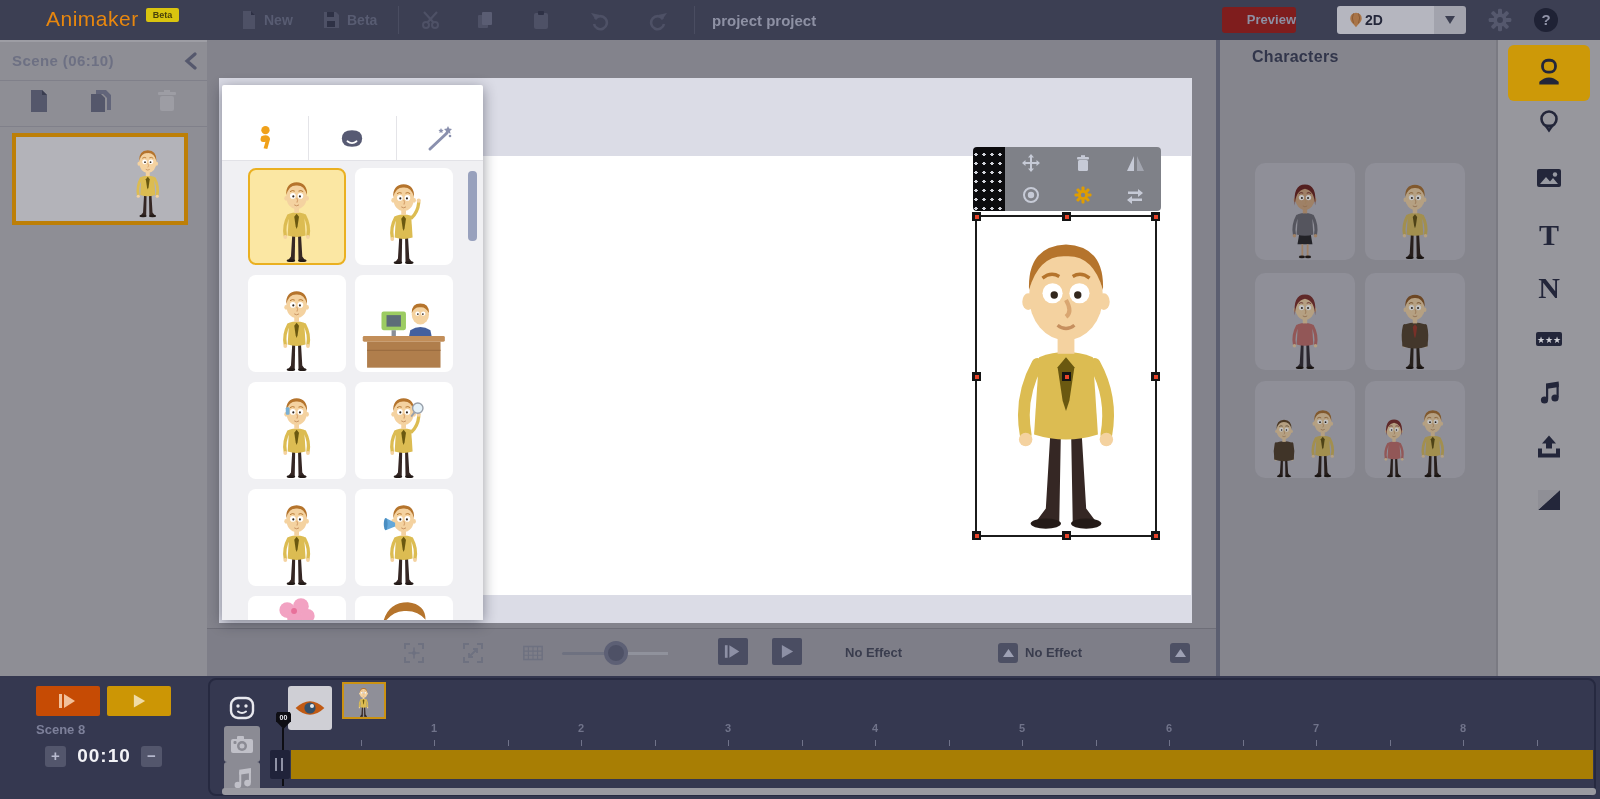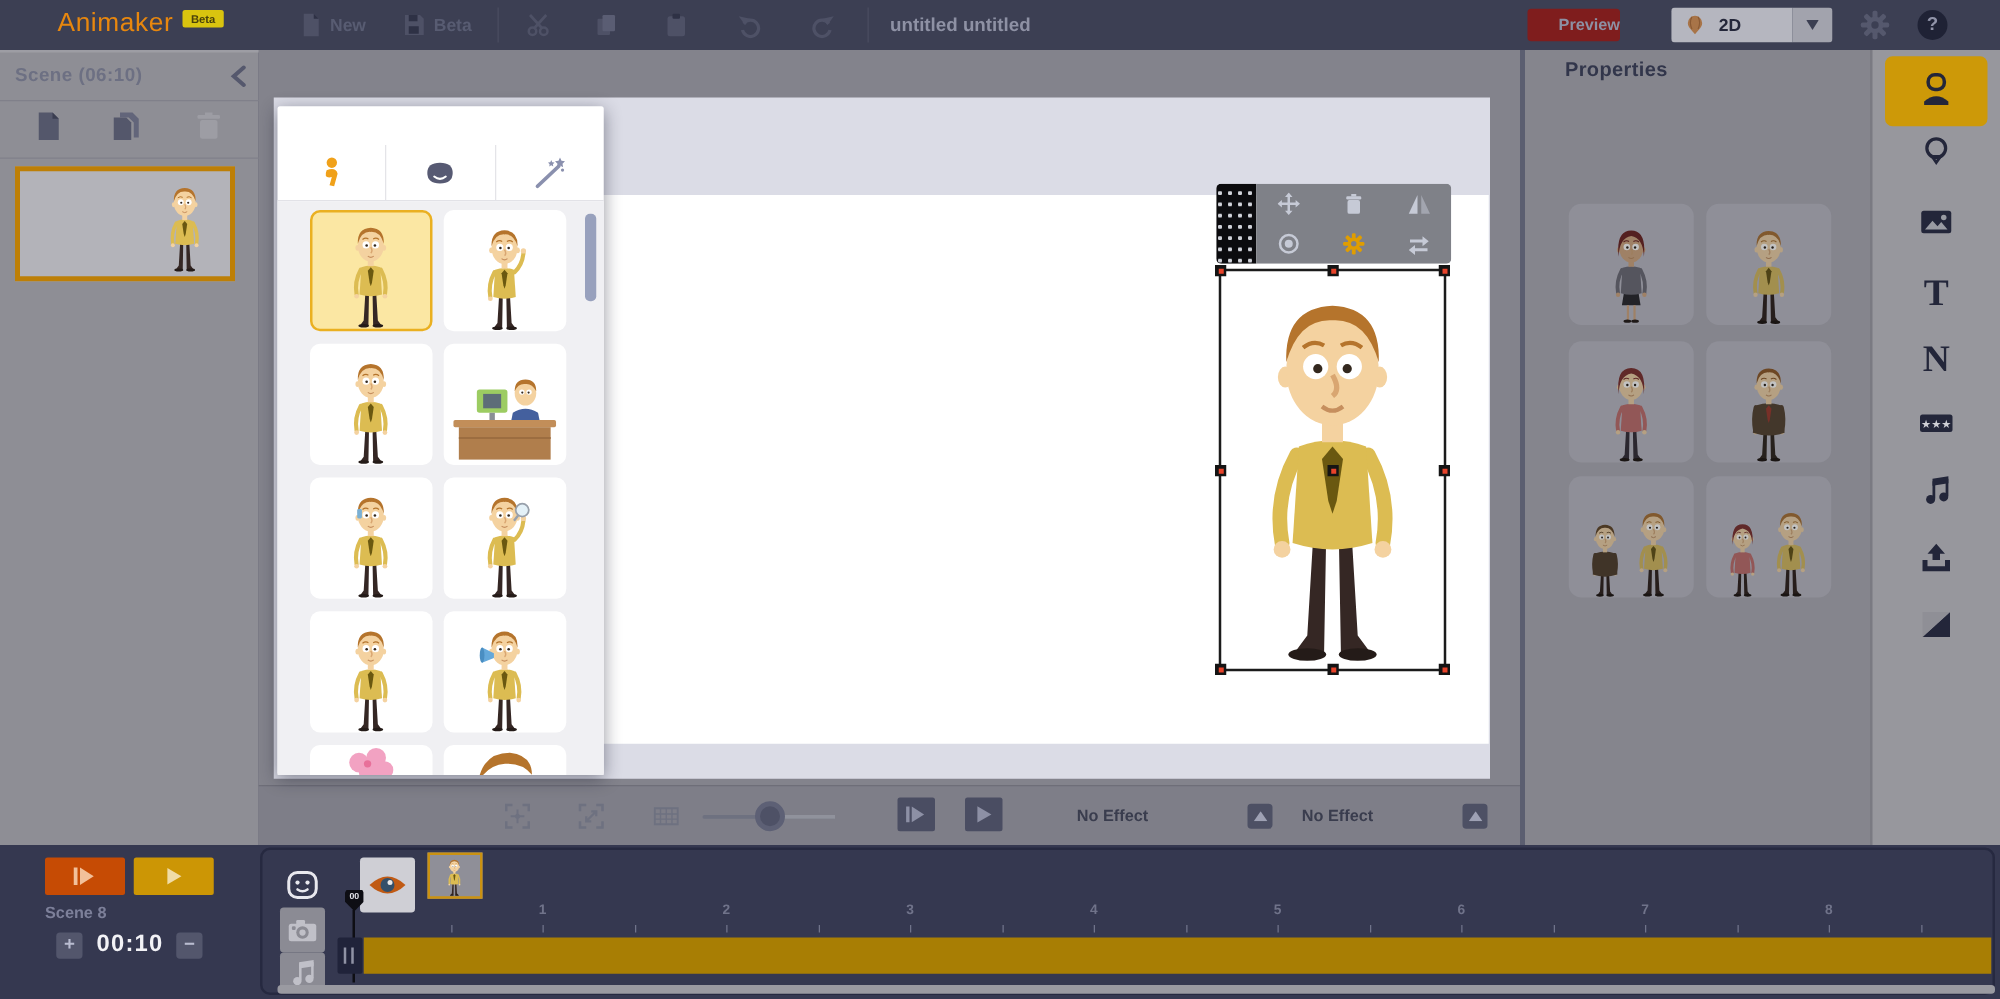--- a/index.html
+++ b/index.html
@@ -11,21 +11,21 @@
   .brand{position:absolute;left:46px;top:7px;display:flex;gap:7px;align-items:flex-start;}
   .logo{font-weight:normal;font-size:21px;color:#e8870e;letter-spacing:.5px;line-height:24px;}
   .beta{background:#d9c40f;color:#4a420a;font-size:9px;font-weight:bold;padding:2px 7px;border-radius:2px;margin-top:1px;}
   .tb-ic{position:absolute;top:9px;width:22px;height:22px;}
   .tb-label{position:absolute;top:12px;font-weight:bold;font-size:14px;color:#585c72;}
   .tb-div{position:absolute;top:6px;width:1px;height:28px;background:#4a4d61;}
   .tb-title{position:absolute;left:712px;top:12px;font-weight:bold;font-size:15px;color:#8e91a4;}
   .preview-btn{position:absolute;left:1222px;top:7px;width:74px;height:26px;background:#7f1d1d;border-radius:3px;
                color:#8d90a3;font-weight:bold;font-size:13px;text-align:right;line-height:26px;}
   .mode-dd{position:absolute;left:1337px;top:6px;height:28px;display:flex;border-radius:3px;overflow:hidden;}
-  .mode-main{width:87px;background:#b5b6bf;display:flex;align-items:center;gap:10px;padding-left:10px;}
+  .mode-main{width:87px;background:#b5b6bf;display:flex;align-items:center;padding-left:10px;}
   .mode-label{font-weight:bold;font-size:14px;color:#24273a;}
   .mode-arrow{width:32px;background:#a2a3ad;display:flex;align-items:center;justify-content:center;}
   .help-btn{position:absolute;left:1534px;top:8px;width:24px;height:24px;border-radius:50%;background:#1f2235;
             color:#9093a8;font-weight:bold;font-size:15px;text-align:center;line-height:24px;}
 
   
   .left-panel{position:absolute;left:0;top:40px;width:207px;height:636px;background:#8e8e95;border-top:2px solid #9d9da4;}
   .lp-head{position:absolute;left:12px;top:10px;font-weight:bold;font-size:15px;color:#6d7083;letter-spacing:.4px;}
   .lp-chevron{position:absolute;left:184px;top:10px;}
   .lp-divider{position:absolute;left:0;width:207px;height:1px;background:#80808a;}
@@ -50,21 +50,21 @@
   .handle::after{content:"";position:absolute;left:2.5px;top:2.5px;width:4px;height:4px;background:#e8432a;}
 
   .canvas-toolbar{position:absolute;left:0;top:588px;width:1013px;height:48px;background:#7e7e88;border-top:1px solid #6e6e78;}
   .ct-ic{position:absolute;top:13px;width:22px;height:22px;}
   .slider-track{position:absolute;left:355px;top:23px;width:106px;height:3px;background:#6e7180;border-radius:2px;}
   .slider-track .half{position:absolute;left:50px;top:0;width:56px;height:3px;background:#90929c;}
   .slider-knob{position:absolute;left:397px;top:12px;width:24px;height:24px;border-radius:50%;background:#4e5166;
                border:4px solid #5d6075;box-sizing:border-box;}
   .ct-play{position:absolute;top:9px;width:30px;height:27px;background:#4a4d62;border-radius:2px;
            display:flex;align-items:center;justify-content:center;}
-  .fx-label{position:absolute;top:16px;width:90px;text-align:center;font-weight:bold;font-size:13px;color:#3a3d4e;}
+  .fx-label{position:absolute;top:16px;width:90px;font-weight:bold;font-size:13px;color:#3a3d4e;}
   .fx-btn{position:absolute;top:14px;width:20px;height:20px;background:#4d5064;border-radius:3px;
           display:flex;align-items:center;justify-content:center;}
 
   
   .properties{position:absolute;left:222px;top:85px;width:261px;height:535px;background:#fff;border-radius:2px;
               box-shadow:0 3px 14px rgba(20,22,40,.45);}
   .p-head{position:absolute;left:0;top:0;width:261px;height:30px;border-bottom:1px solid #e3e3e8;}
   .p-title{position:absolute;left:12px;top:7px;font-weight:bold;font-size:14px;color:#8b93a9;letter-spacing:.3px;}
   .p-close{position:absolute;right:8px;top:6px;}
   .p-tabs{position:absolute;left:0;top:31px;width:261px;height:44px;display:flex;border-bottom:1px solid #e2e2e7;}
@@ -161,21 +161,21 @@
         <path d="M7,10 A6.5,6.5 0 1 1 6,15" fill="none" stroke="#4e5166" stroke-width="2.6"></path>
         <path d="M3,4 L8,11 L12,6 Z" fill="#4e5166"></path>
       </svg>
     <svg class="tb-ic" style="left:648px" viewBox="0 0 22 22">
         <g transform="translate(22,0) scale(-1,1)">
           <path d="M7,10 A6.5,6.5 0 1 1 6,15" fill="none" stroke="#4e5166" stroke-width="2.6"></path>
           <path d="M3,4 L8,11 L12,6 Z" fill="#4e5166"></path>
         </g>
       </svg>
     <div class="tb-div" style="left:694px"></div>
-    <span class="tb-title">untitled untitled</span>
+    <span class="tb-title">project project</span>
     <div class="preview-btn">Preview</div>
     <div class="mode-dd">
       <div class="mode-main">
         <svg width="18" height="22" viewBox="0 0 22 22">
             <path d="M11,2 a7,7 0 0 1 7,7 c0,4 -3,6 -7,11 c-4,-5 -7,-7 -7,-11 a7,7 0 0 1 7,-7 Z" fill="#a87448"></path>
             <path d="M8,3 q-3,5 0,12 M14,3 q3,5 0,12" stroke="#8a5a34" stroke-width="1.2" fill="none"></path>
           </svg>
         <span class="mode-label">2D</span>
       </div>
       <div class="mode-arrow">
@@ -636,21 +636,21 @@
               <path d="M28,30 Q32,6 54,6 Q72,8 72,24 Q64,14 50,15 Q36,16 28,30 Z" fill="#b5742c"></path>
             </svg>
           </div>
         </div>
       <div class="p-scroll"></div>
     </div>
   </div>
 
   <div class="right-div"></div>
   <div class="right-panel">
-    <span class="rp-title">Properties</span>
+    <span class="rp-title">Characters</span>
     <div id="char-grid">
         <div class="char-card" style="left: 35px; top: 123px;">
           <div class="dim">
             <svg viewBox="0 0 100 182" style="height:80px;display:block" xmlns="http://www.w3.org/2000/svg">
               <path d="M38,116 L62,116 L67,146 L33,146 Z" fill="#2e2e36"></path>
               <rect x="42" y="146" width="4" height="27" fill="#d9a87c"></rect>
               <rect x="54" y="146" width="4" height="27" fill="#d9a87c"></rect>
               <ellipse cx="43" cy="175" rx="7" ry="3" fill="#2a211e"></ellipse>
               <ellipse cx="57" cy="175" rx="7" ry="3" fill="#2a211e"></ellipse>
               <path d="M33,82 Q22,102 26,124" stroke="#70707f" stroke-width="7" fill="none" stroke-linecap="round"></path>

